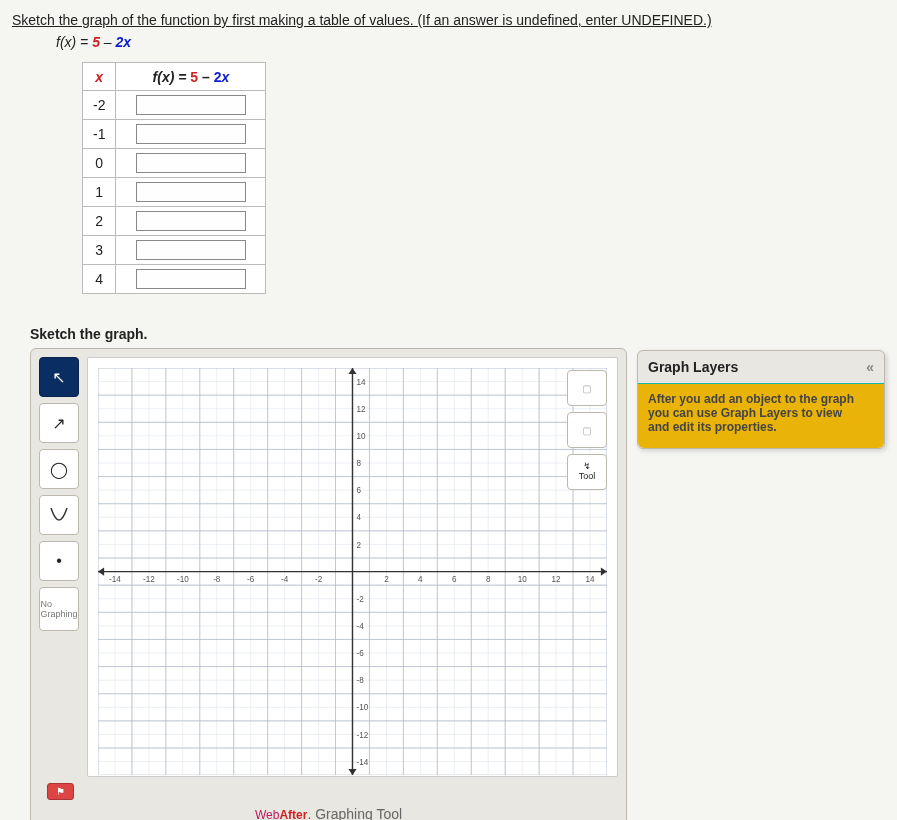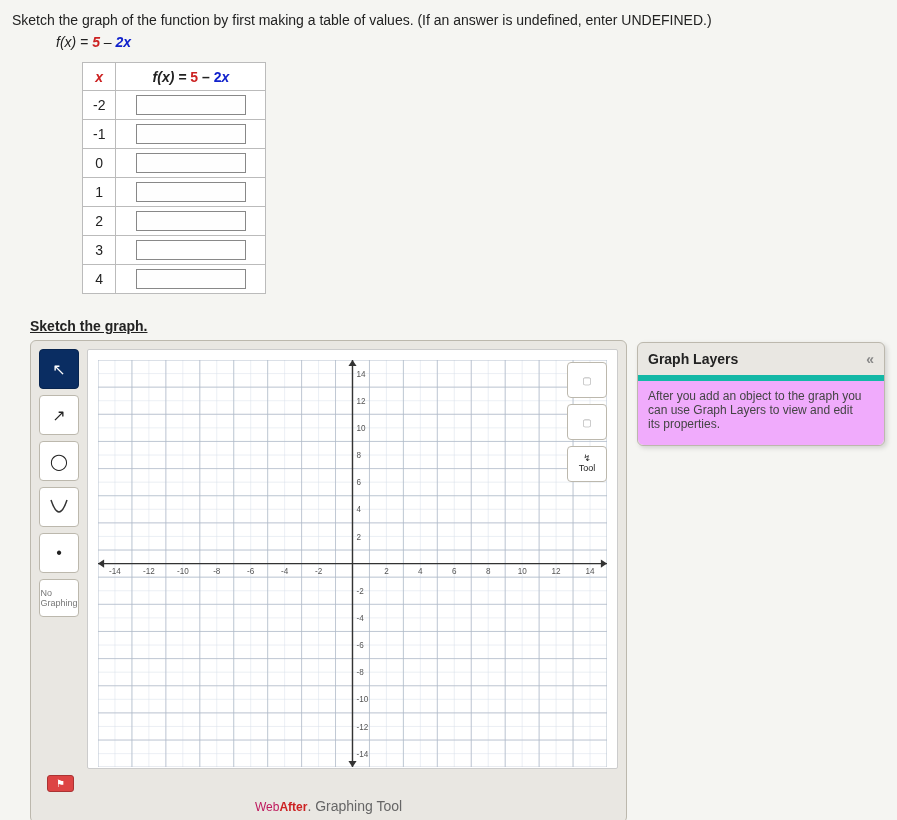--- a/index.html
+++ b/index.html
@@ -5,21 +5,21 @@
   * { box-sizing: border-box; }
   body {
     margin: 0;
     padding: 8px 12px;
     font-family: Arial, Helvetica, sans-serif;
     font-size: 14px;
     background: #f5f5f2;
     color: #222;
     width: 897px;
   }
-  .prompt { margin: 4px 0 6px 0; }
+  .prompt { margin: 4px 0 6px 0; text-decoration: underline; }
   .func { margin: 0 0 12px 44px; font-style: italic; }
   .fx-f { font-style: italic; }
   .fx-x { font-style: italic; color: #c22; }
   .fx-red { color: #c22; font-weight: 600; }
   .fx-blue { color: #12c; font-weight: 600; }
 
   table.values {
     border-collapse: collapse;
     margin-left: 70px;
     background: #fff;
@@ -32,21 +32,21 @@
   }
   table.values th { font-weight: 700; }
   table.values th.fxhead { min-width: 150px; }
   .answer-input {
     width: 110px;
     height: 20px;
     border: 1px solid #888;
     background: #fefefe;
   }
 
-  .sketch-label { margin: 24px 0 6px 18px; font-weight: 700; text-decoration: underline; }
+  .sketch-label { margin: 32px 0 6px 18px; font-weight: 700; }
 
   .graph-wrap {
     display: flex;
     align-items: flex-start;
     gap: 10px;
     margin-left: 18px;
   }
 
   .graph-panel {
     width: 610px;
@@ -74,21 +74,21 @@
     border: 1px solid #bcb8ad;
     border-radius: 4px;
     background: #fff;
     display: flex;
     align-items: center;
     justify-content: center;
     font-size: 16px;
     cursor: pointer;
   }
   .tool.selected { background: #0a2d62; color: #fff; border-color:#07244f;}
-  .tool.nosol { font-size: 9px; color:#777; height: 38px;}
+  .tool.nosol { font-size: 9px; color:#777; height: 44px;}
 
   .grid-area {
     position: relative;
     flex: 1;
     height: 420px;
     background: #fff;
     border: 1px solid #ccc;
     border-radius: 2px;
   }
   .gridsvg { position:absolute; inset: 10px; }
@@ -121,29 +121,30 @@
     border-radius: 6px;
     box-shadow: 2px 2px 5px rgba(0,0,0,0.15);
     margin-top: 2px;
   }
   .layers-head {
     padding: 8px 10px;
     font-weight:700;
     display:flex;
     justify-content:space-between;
     align-items:flex-end;
-    border-bottom:6px solid #14b8a6;
+    border-bottom:1px solid #14b8a6;
   }
   .collapse { color:#888; font-size:14px; cursor:pointer;}
   .layers-body {
     padding: 8px 22px 14px 10px;
     font-size: 12px;
     color:#444;
-    background:#f0abfc;
+    background:#eab308;
     border-radius: 0 0 6px 6px;
+    font-weight: bold;
   }
   .layers-wrap-outer { display:flex; flex-direction:column; }
 
   .clear-btn {
     display:inline-block;
     margin: 6px 0 0 8px;
     padding: 2px 8px;
     font-size:10px;
     background:#d44;
     color:#fff;

